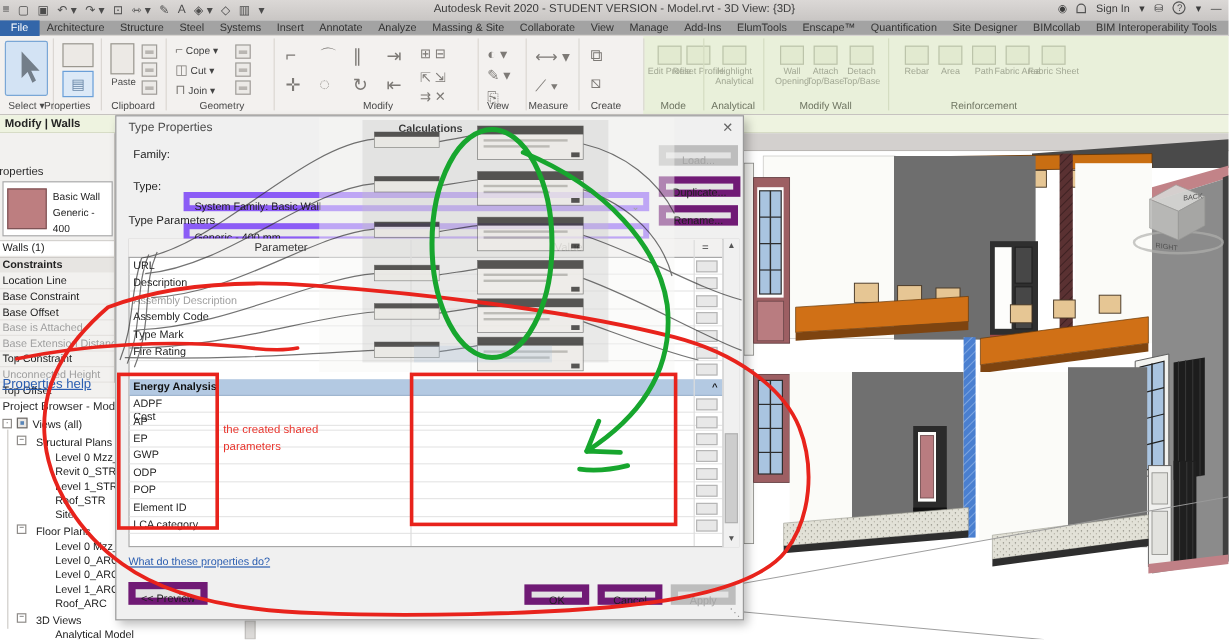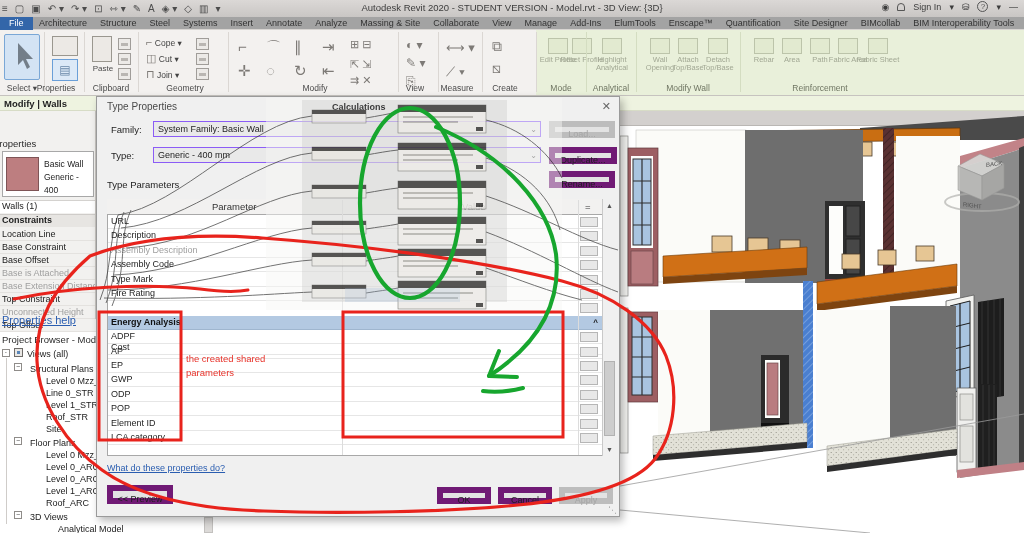--- a/index.html
+++ b/index.html
@@ -69,22 +69,22 @@
 
   
   .view3d { left:620px; top:96px; width:404px; height:437px; }
 
   
   .dialog { left:96px; top:96px; width:524px; height:421px; background:#f0f0f0; border:1px solid #9a9a9a;
     box-shadow:3px 4px 8px rgba(0,0,0,.28); z-index:10; }
   .dtitle { position:absolute; left:10px; top:4px; font-size:10px; color:#4a4a4a; }
   .dclose { position:absolute; right:8px; top:3px; font-size:11px; color:#666; }
   .dlabel { position:absolute; font-size:9.5px; color:#1e1e1e; }
-  .combo { position:absolute; height:16px; background:#e9e9e9; border:1px solid #8b5cf6; font-size:9px; color:#1e1e1e;
-    line-height:14px; padding-left:4px; }
+  .combo { position:absolute; height:16px; background:#e9e9e9; border:5px solid #8b5cf6; font-size:9px; color:#1e1e1e;
+    line-height:14px; padding-left:4px;margin-top:39px; }
   .combo .chev { position:absolute; right:3px; top:1px; color:#555; font-size:8px; }
   .dbtn { position:absolute; height:17px; background:#e3e3e3; border:6px solid #701a75; font-size:9px; color:#1e1e1e;
     text-align:center; line-height:15px; }
   .dbtn.disabled { color:#a5a5a5; border-color:#bdbdbd; }
   .tablebg { position:absolute; left:10px; top:102px; width:509px; height:257px; background:#fff; border:1px solid #a8a8a8; }
   .thead { position:absolute; left:10px; top:102px; width:495px; height:16px; background:#f2f1f0; border-bottom:1px solid #a8a8a8;
     font-size:9.5px; color:#333; }
   .trow { position:absolute; left:11px; width:494px; height:14px; font-size:9px; color:#1e1e1e;
     border-bottom:1px solid #e6e6e6; line-height:13px; }
   .trow span { padding-left:3px; }
@@ -311,36 +311,36 @@
   <div class="abs browser">
     <div class="btitle">Project Browser - Model.rv</div>
     <div class="mbox" style="left:2px; top:18px;">·</div>
     <div class="viewsicon" style="left:14px; top:17px;"></div>
     <div class="titem" style="left:27px; top:18px;">Views (all)</div>
 
     <div class="vline" style="left:6px; top:27px; height:166px;"></div>
     <div class="mbox" style="left:14px; top:32px;">−</div>
     <div class="titem" style="left:30px; top:33px;">Structural Plans</div>
     <div class="titem" style="left:46px; top:45px;">Level 0 Mzz_ST</div>
-    <div class="titem" style="left:46px; top:57px;">Line 0_STR</div>
+    <div class="titem" style="left:46px; top:57px;">Revit 0_STR</div>
     <div class="titem" style="left:46px; top:69px;">Level 1_STR</div>
     <div class="titem" style="left:46px; top:81px;">Roof_STR</div>
     <div class="titem" style="left:46px; top:93px;">Site</div>
 
     <div class="mbox" style="left:14px; top:106px;">−</div>
     <div class="titem" style="left:30px; top:107px;">Floor Plans</div>
     <div class="titem" style="left:46px; top:119px;">Level 0 Mzz_A</div>
     <div class="titem" style="left:46px; top:131px;">Level 0_ARC</div>
     <div class="titem" style="left:46px; top:143px;">Level 0_ARC C</div>
     <div class="titem" style="left:46px; top:155px;">Level 1_ARC</div>
     <div class="titem" style="left:46px; top:167px;">Roof_ARC</div>
 
     <div class="mbox" style="left:14px; top:180px;">−</div>
     <div class="titem" style="left:30px; top:181px;">3D Views</div>
-    <div class="titem" style="left:46px; top:193px;margin-left:12px;">Analytical Model</div>
+    <div class="titem" style="left:46px; top:193px;">Analytical Model</div>
   </div>
   <div class="abs bscroll"></div>
 
   <svg class="abs view3d" viewBox="0 0 404 437">
     <defs>
       <pattern id="spk" width="5" height="5" patternUnits="userSpaceOnUse">
         <rect width="5" height="5" fill="#e2e1d7"></rect>
         <circle cx="1.2" cy="1.5" r="0.6" fill="#8c8b80"></circle>
         <circle cx="3.6" cy="3.8" r="0.5" fill="#a09e92"></circle>
       </pattern>

